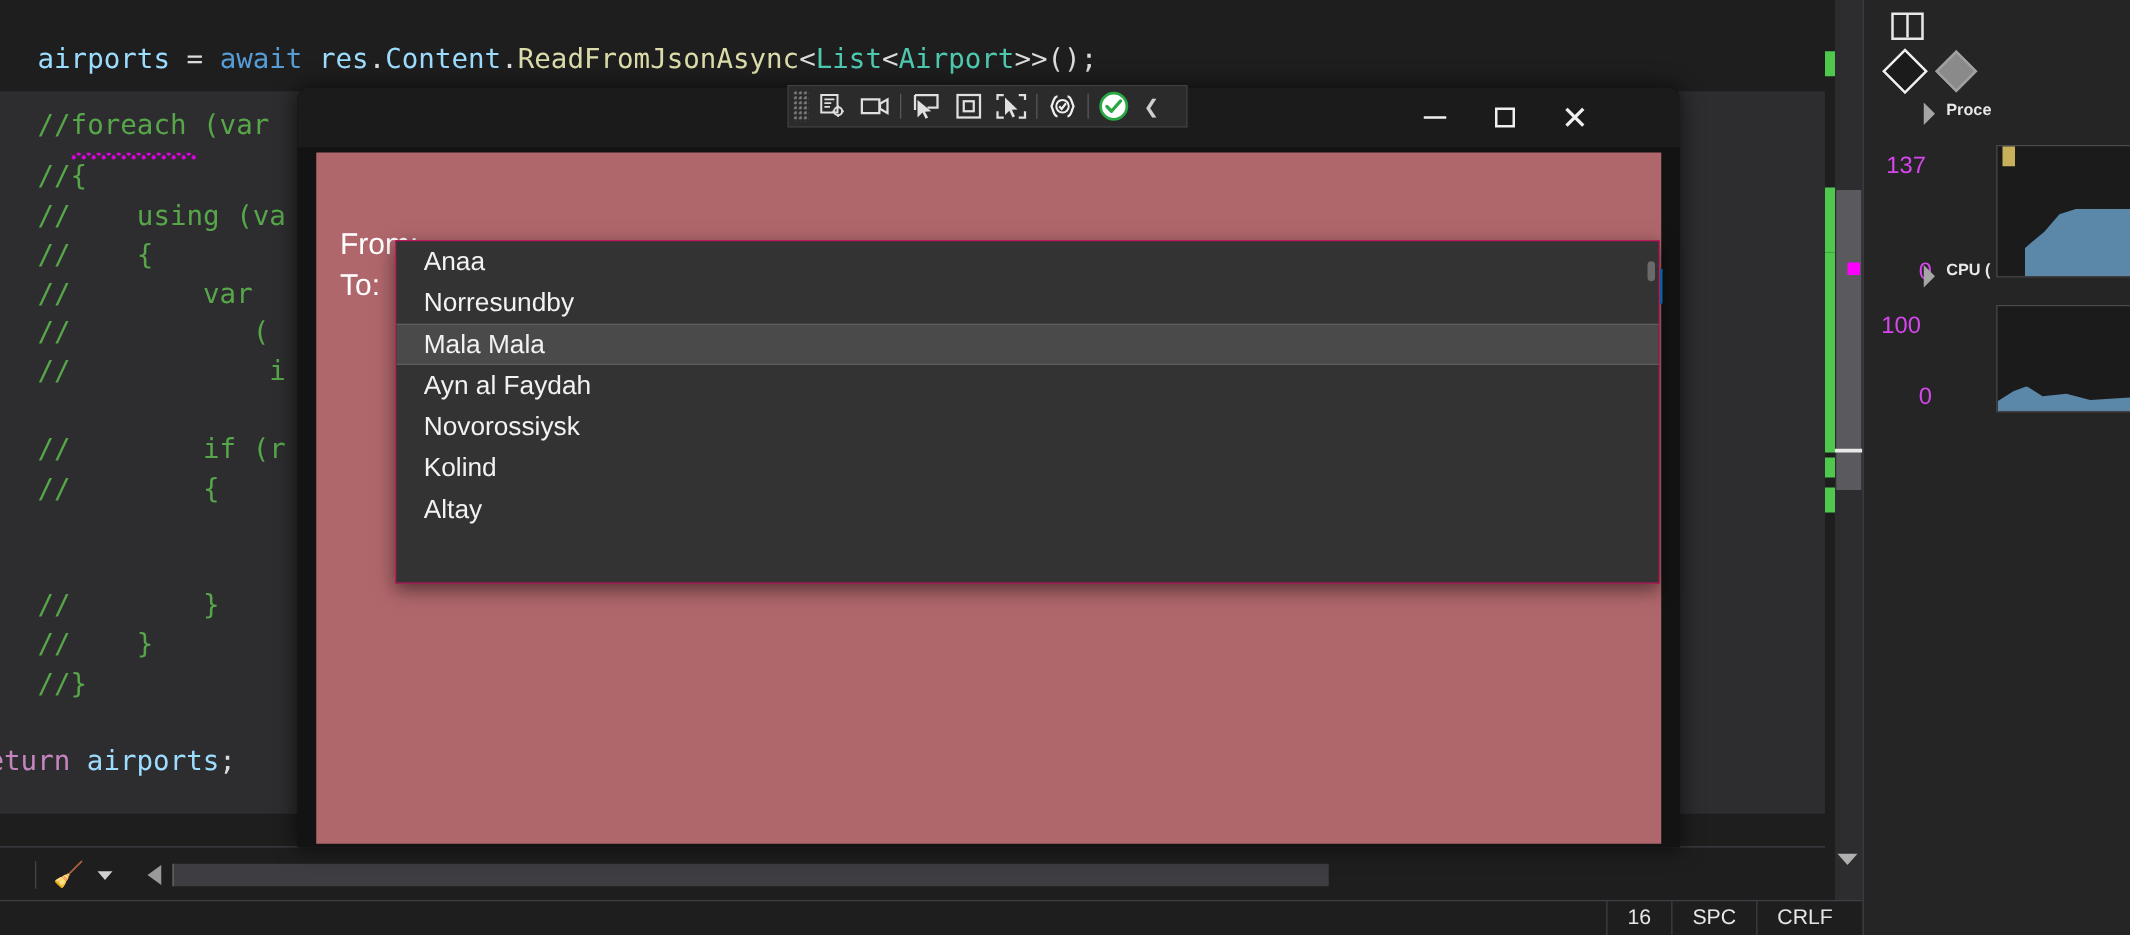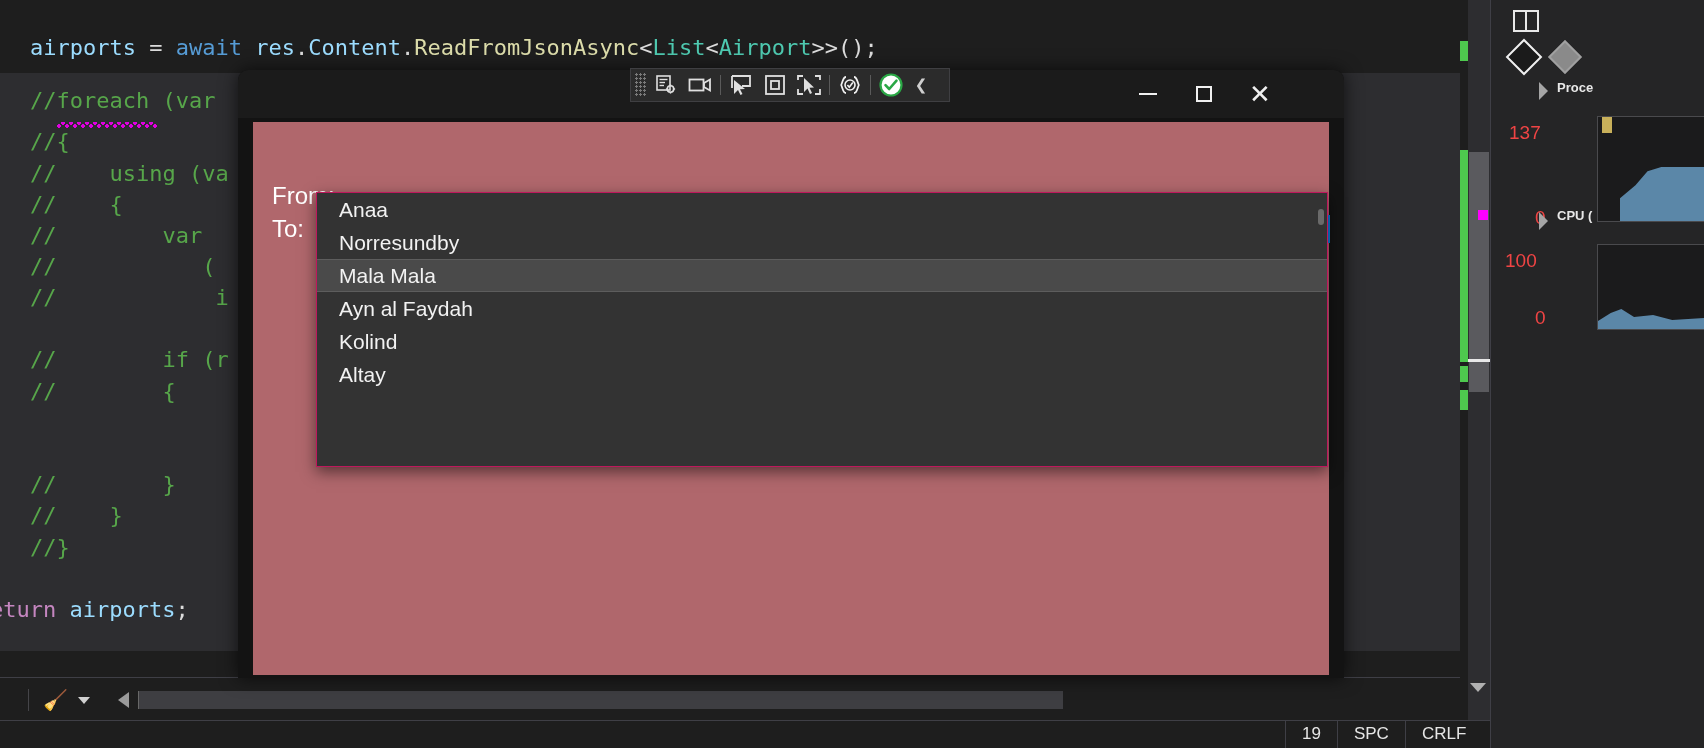--- a/index.html
+++ b/index.html
@@ -143,21 +143,21 @@
     position: absolute; color: #e8e8e8; font-weight: bold; font-size: 13px;
     white-space: nowrap;
   }
   .tri-collapse {
     position: absolute; width: 0; height: 0;
     border-left: 9px solid #d4d4d4; border-bottom: 9px solid transparent;
     border-top: 9px solid transparent;
   }
   .tri-collapse.grey { border-left-color: #a5a5a5; }
   .axis-num {
-    position: absolute; color: #ef4444; font-size: 19px; white-space: nowrap;
+    position: absolute; color: #d946ef; font-size: 19px; white-space: nowrap;
   }
   .graph-box {
     position: absolute; border: 1px solid #4a4a4d; background: #1b1b1c;
     overflow: hidden;
   }
   .graph-fill {
     position: absolute; bottom: 0; left: 0; width: 100%;
     background: #5b87a8;
   }
   .graph-peak {
@@ -304,21 +304,21 @@
     </div>
     <div class="vscroll">
       <div class="vscroll-thumb" style="top:152px;height:240px;"></div>
       <div class="vscroll-marker-pink" style="top:210px;"></div>
       <div class="vscroll-caret-line" style="top:359px;"></div>
       <div class="vscroll-down-arrow"></div>
     </div>
 
     <div class="vs-status-bar"></div>
     <div class="status-cells">
-      <div class="status-cell">19</div>
+      <div class="status-cell">16</div>
       <div class="status-cell">SPC</div>
       <div class="status-cell">CRLF</div>
     </div>
   </div>
 
   <div class="diag-panel">
     <div class="split-icon"></div>
     <div style="position:absolute;left:20px;top:44px;">
       <div class="diamond"></div>
     </div>
@@ -451,20 +451,23 @@
         <div class="dd-item">
           <span>Norresundby</span>
         </div>
         <div class="dd-item selected">
           <span>Mala Mala</span>
         </div>
         <div class="dd-item">
           <span>Ayn al Faydah</span>
         </div>
         <div class="dd-item">
+          <span>Novorossiysk</span>
+        </div>
+        <div class="dd-item">
           <span>Kolind</span>
         </div>
         <div class="dd-item">
           <span>Altay</span>
         </div>
       </div>
     <div class="dd-scroll"></div>
   </div>
 
 </div>

